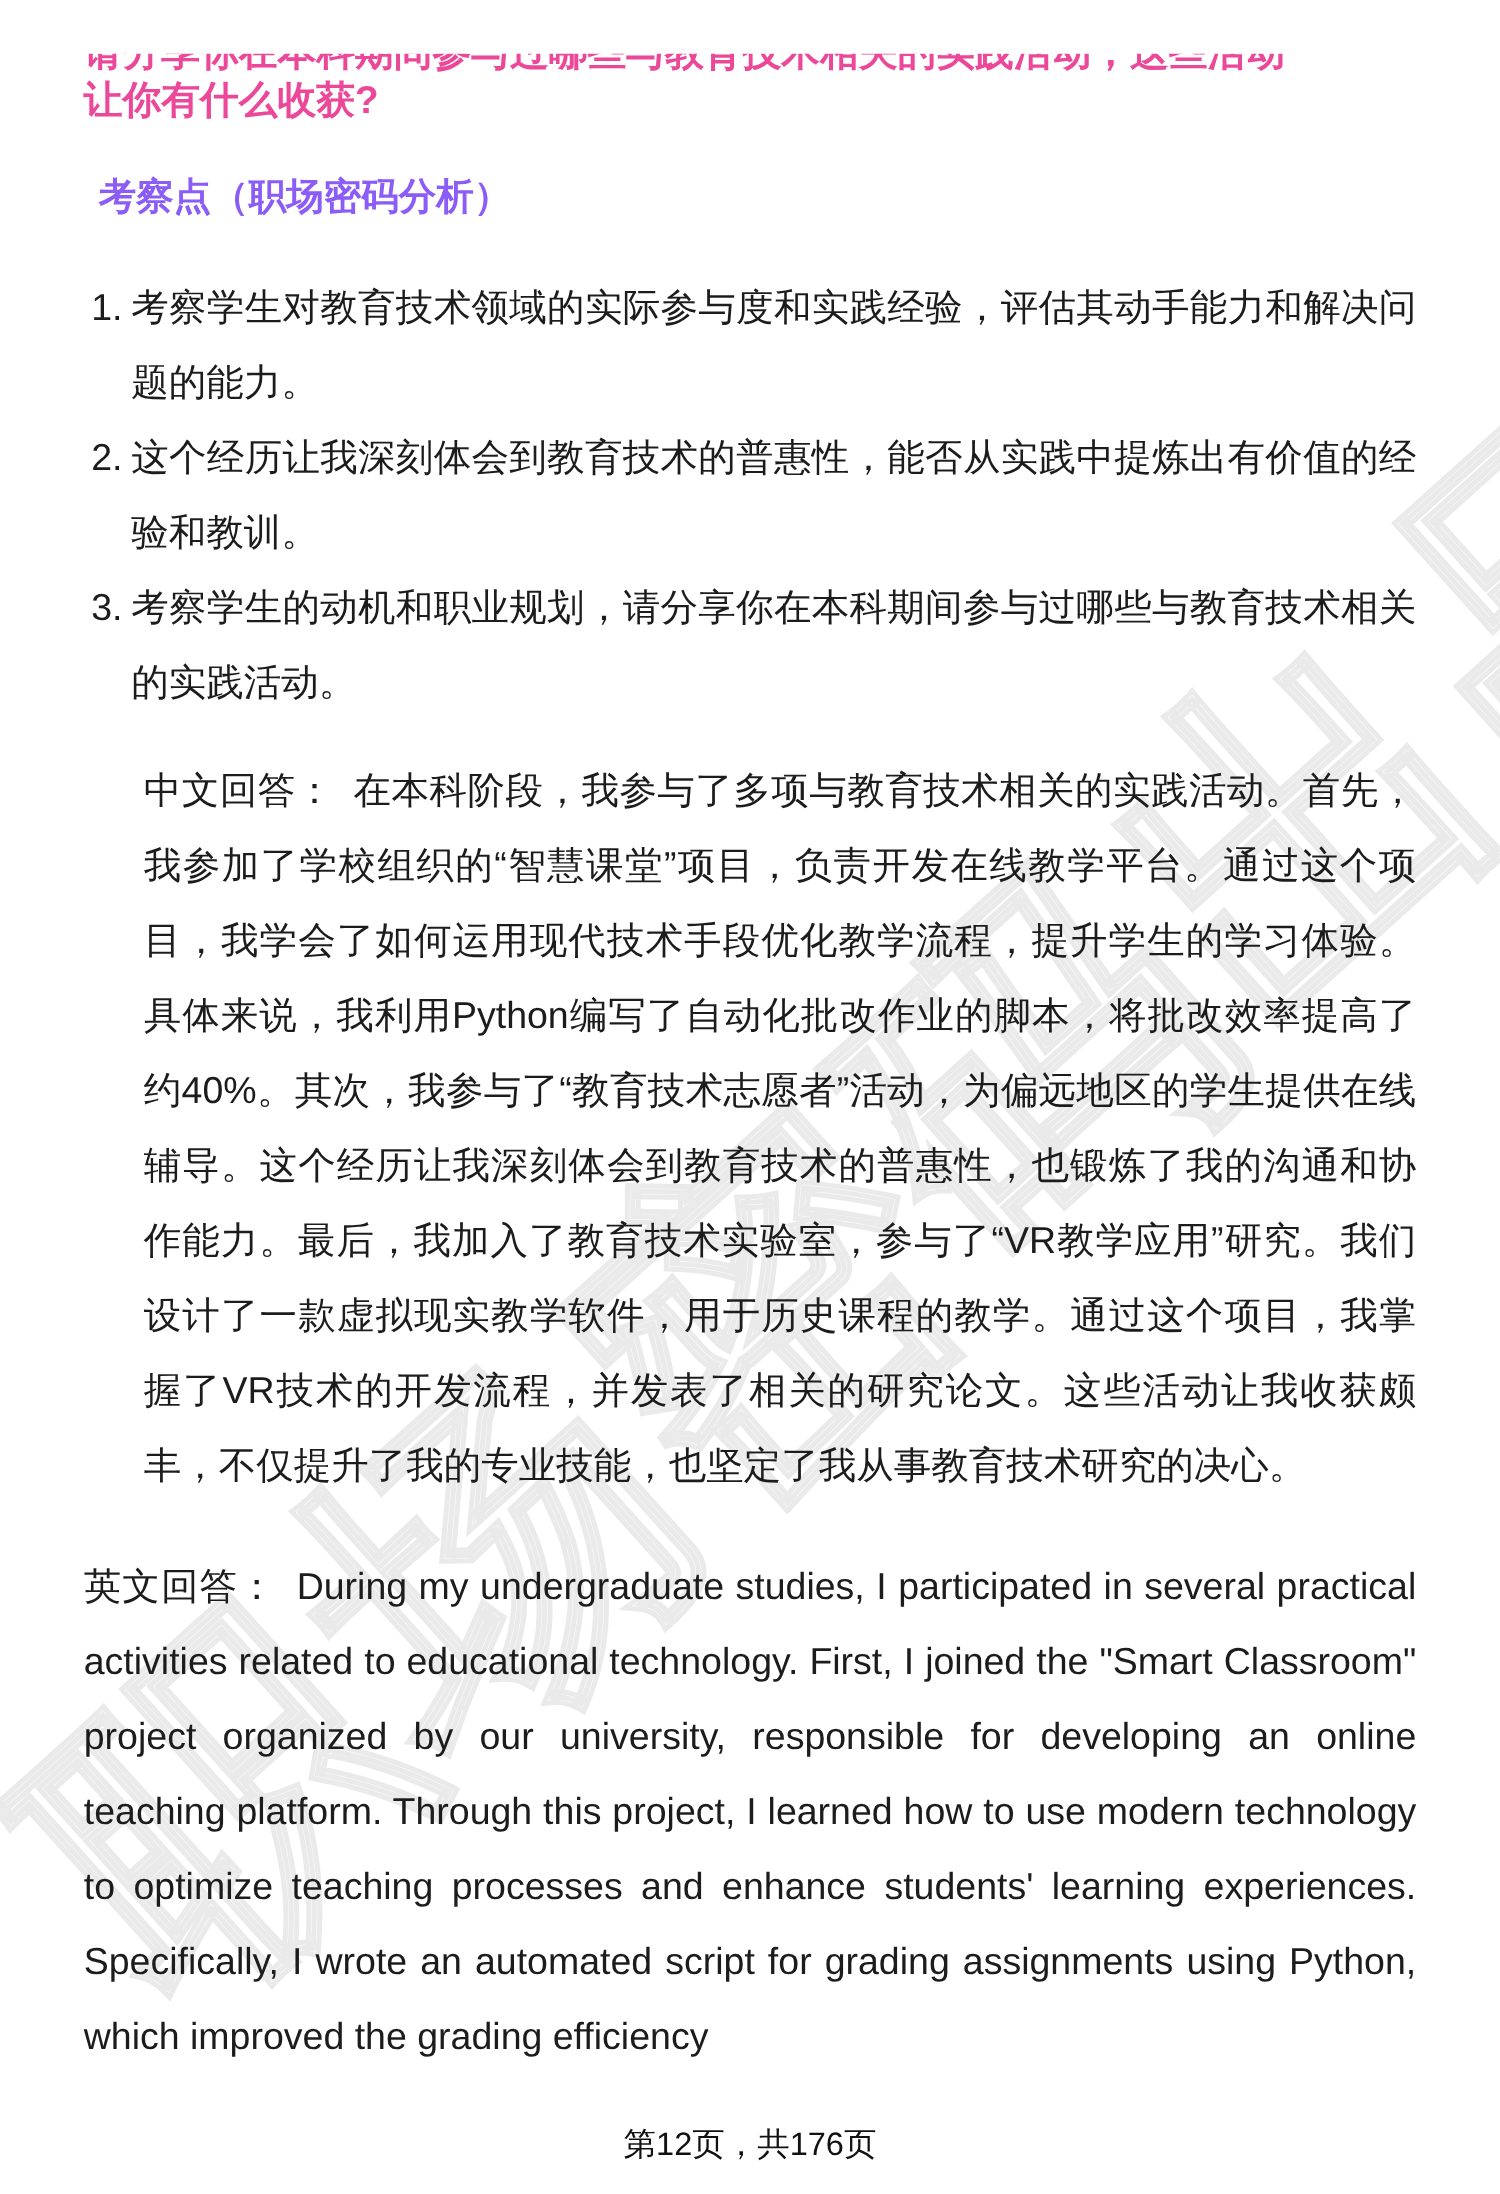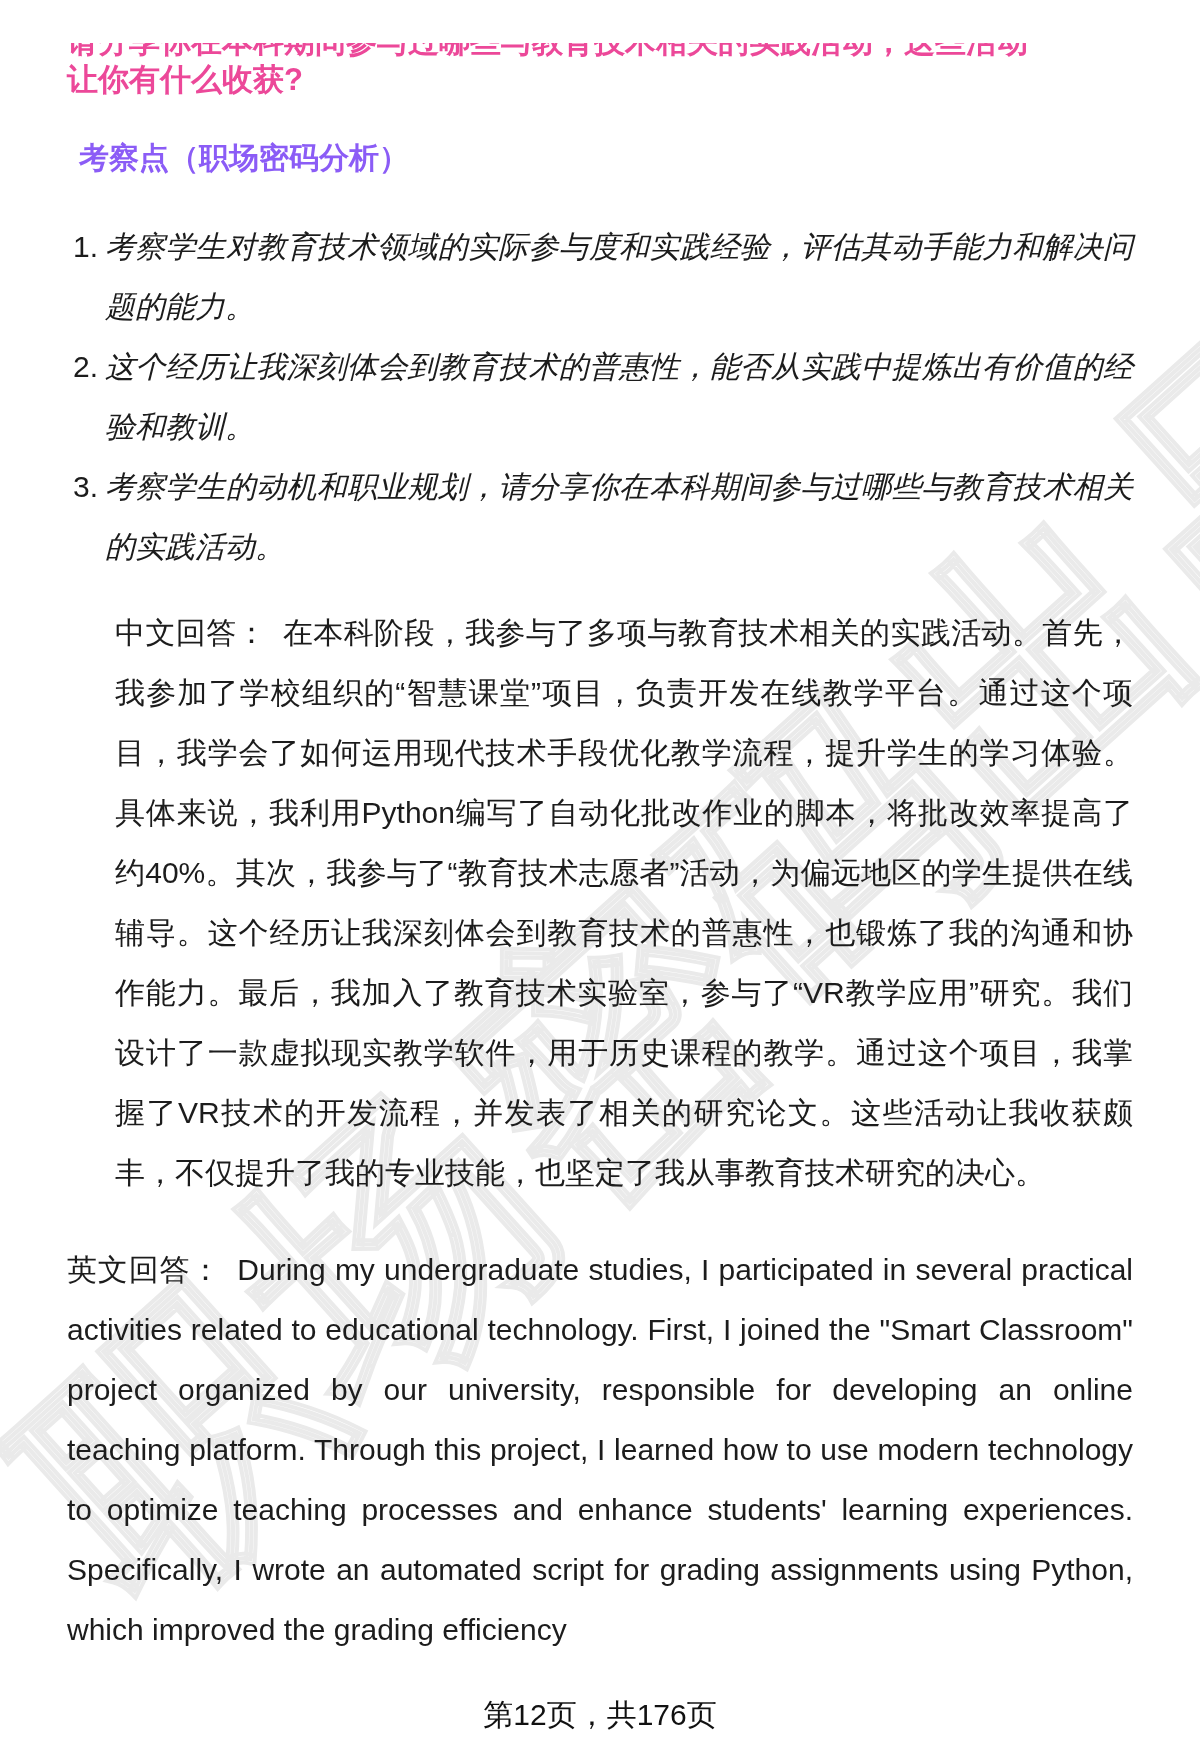--- a/index.html
+++ b/index.html
@@ -75,37 +75,36 @@
   .points-list .item { display: flex; }
   .points-list .num {
     flex: 0 0 auto;
     width: 38px;
     padding-left: 6px;
     box-sizing: border-box;
   }
   .points-list .txt {
     flex: 1 1 auto;
     text-align: justify;
-    font-style: italic;
   }
 
   .answer {
     margin: 0;
     font-size: 30px;
     line-height: 60px;
     text-align: justify;
   }
   .answer.cn { margin-top: 26px; margin-left: 48px; }
   .answer.en { margin-top: 37px; }
   .answer .answer-label { margin-right: 16px; }
 
   .footer {
     margin: 0;
     margin-top: 33px;
-    font-size: 30px;
+    font-size: 26px;
     line-height: 44px;
     text-align: center;
     color: #111111;
   }
 </style>
 </head>
 <body>
 
 <div class="page">
 

